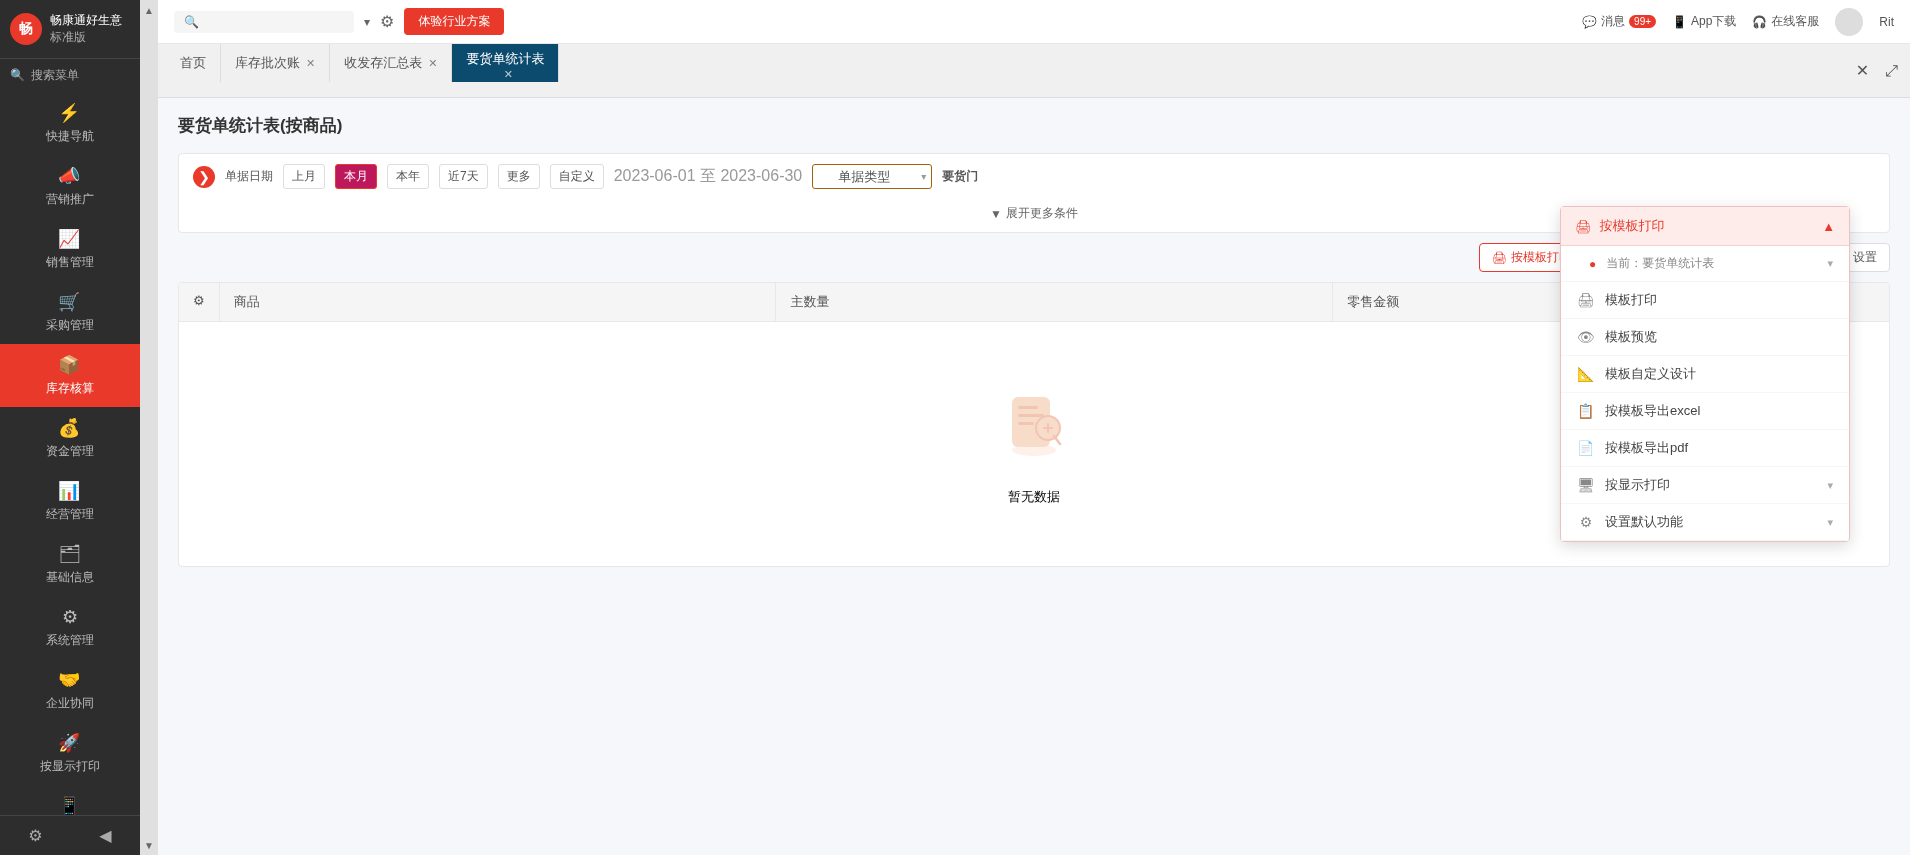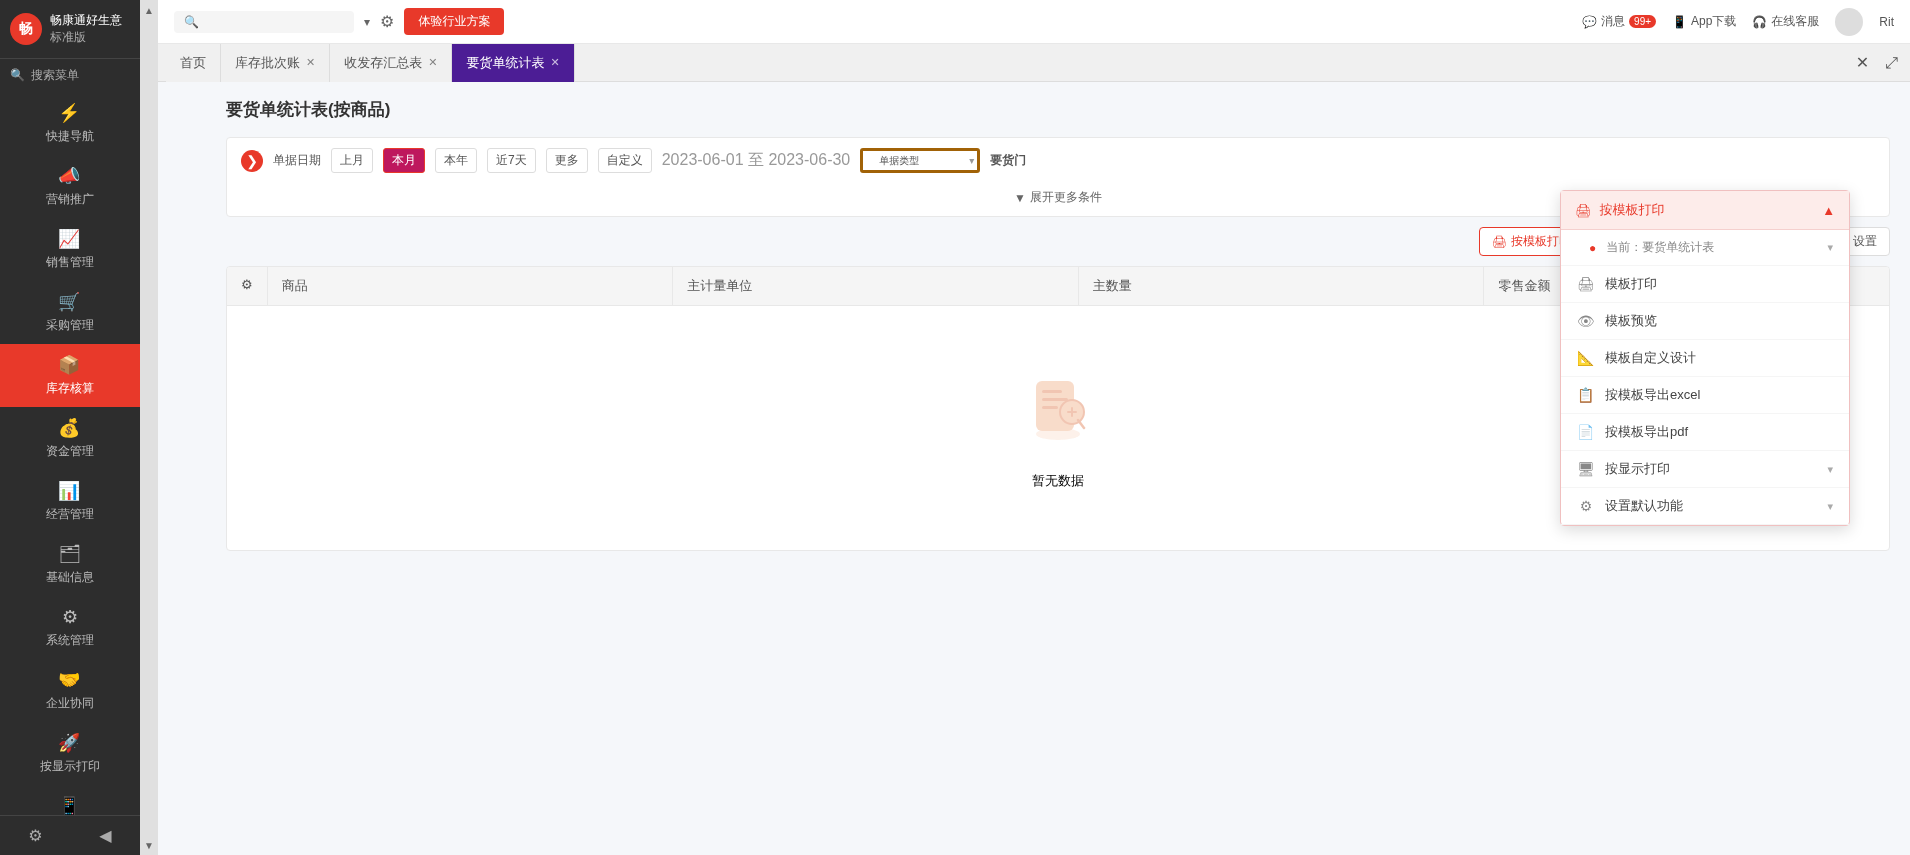--- a/index.html
+++ b/index.html
@@ -173,39 +173,38 @@
       align-items: center;
       justify-content: center;
       font-size: 10px;
       color: #999;
     }
 
     
     .tabbar {
       background: #f0f0f0;
       display: flex;
-      align-items: center;
       border-bottom: 1px solid #ddd;
       flex-shrink: 0;
       padding: 0 8px;
-      height: 38px;
+      height: 54px;
     }
     .tab {
       display: flex;
       align-items: center;
       padding: 6px 14px;
       font-size: 13px;
       cursor: pointer;
       background: #f0f0f0;
       color: #555;
       border-right: 1px solid #ddd;
       white-space: nowrap;
       height: 38px;
     }
-    .tab.active { background: #4c1d95; color: #fff; }
+    .tab.active { background: #0c4a6e; color: #fff; flex-direction: column; }
     .tab-close {
       margin-left: 6px;
       font-size: 11px;
       color: inherit;
       opacity: 0.7;
       cursor: pointer;
     }
     .tab-home { color: #555; font-weight: normal; }
     .tabbar-right {
       margin-left: auto;
@@ -224,21 +223,20 @@
 
     
     .page-content {
       flex: 1;
       overflow: auto;
       background: #f5f7fa;
       position: relative;
     }
     .page-inner {
       padding: 16px 20px;
-      margin-left: 48px;
     }
     .page-title {
       font-size: 17px;
       font-weight: bold;
       color: #333;
       margin-bottom: 16px;
     }
 
     
     .filter-bar {
@@ -288,24 +286,24 @@
       cursor: pointer;
       color: #555;
     }
     .date-filter-btn.active {
       background: #be185d;
       color: #fff;
       border-color: #e8392a;
     }
     .date-range { font-size: 16px; color: #999; }
     .filter-select {
-      border: 3px solid #a16207;
+      border: 1px solid #a16207;
       border-radius: 3px;
-      padding: 4px 24px 4px 16px;
-      font-size: 10px;
+      padding: 4px 24px 4px 25px;
+      font-size: 13px;
       color: #555;
       background: #fff;
       appearance: none;
       cursor: pointer;
       min-width: 120px;
       position: relative;
     }
     .select-wrapper {
       position: relative;
       display: inline-flex;
@@ -656,21 +654,20 @@
         </button>
         <span style="color:#ccc;font-size:16px;">···</span>
         <button class="btn-query">查询</button>
         <button class="btn-settings">设置</button>
       </div>
 
       <div class="data-table">
         <div class="table-header">
           <div class="th" style="flex:0 0 40px;">⚙</div>
           <div class="th">商品</div>
-          <div class="th">主计量单位</div>
           <div class="th">主数量</div>
           <div class="th">零售金额</div>
         </div>
         <div class="empty-state">
           <div class="empty-icon">
             
             <svg width="80" height="80" viewBox="0 0 80 80" fill="none" xmlns="http://www.w3.org/2000/svg">
               <ellipse cx="40" cy="68" rx="22" ry="6" fill="#f5c5a8" opacity="0.4"></ellipse>
               <rect x="18" y="15" width="38" height="50" rx="6" fill="#f5c5a8"></rect>
               <rect x="24" y="24" width="20" height="3" rx="1.5" fill="#e8a080"></rect>

